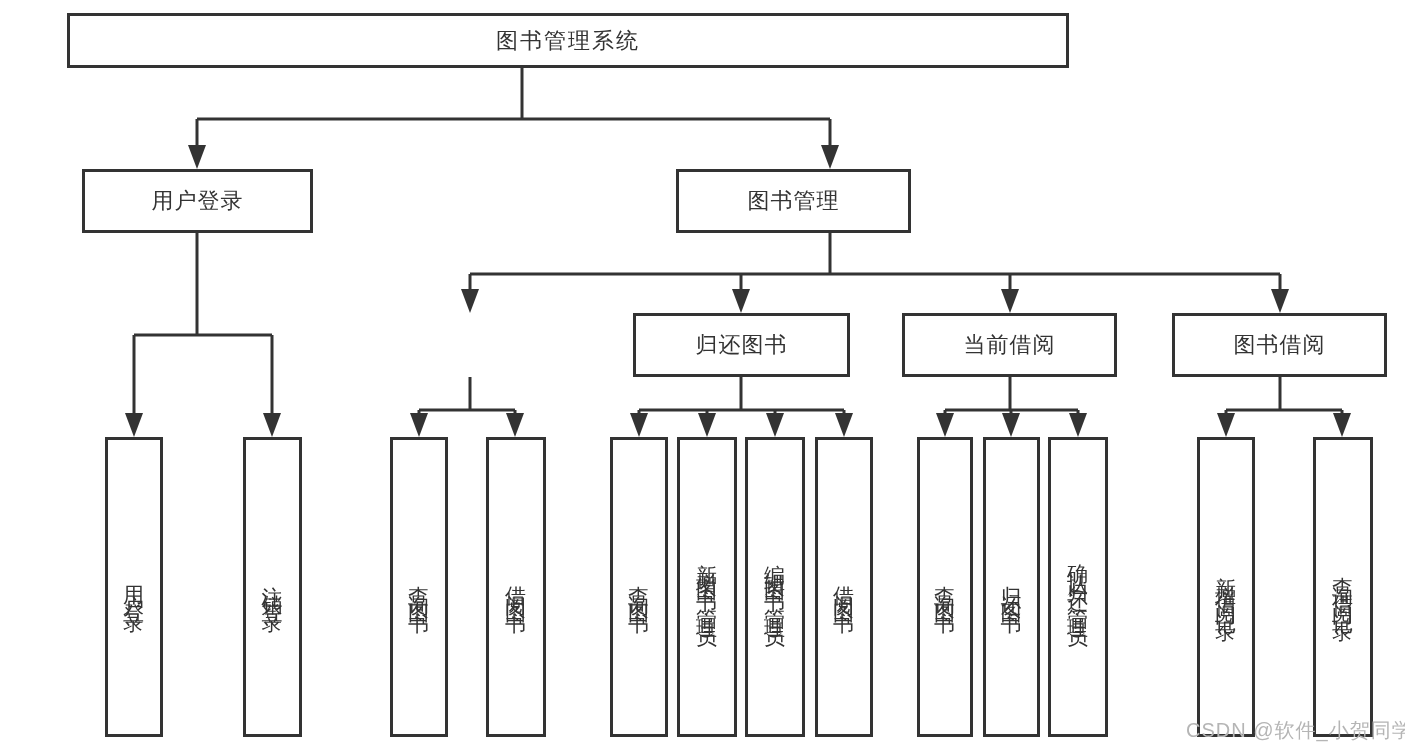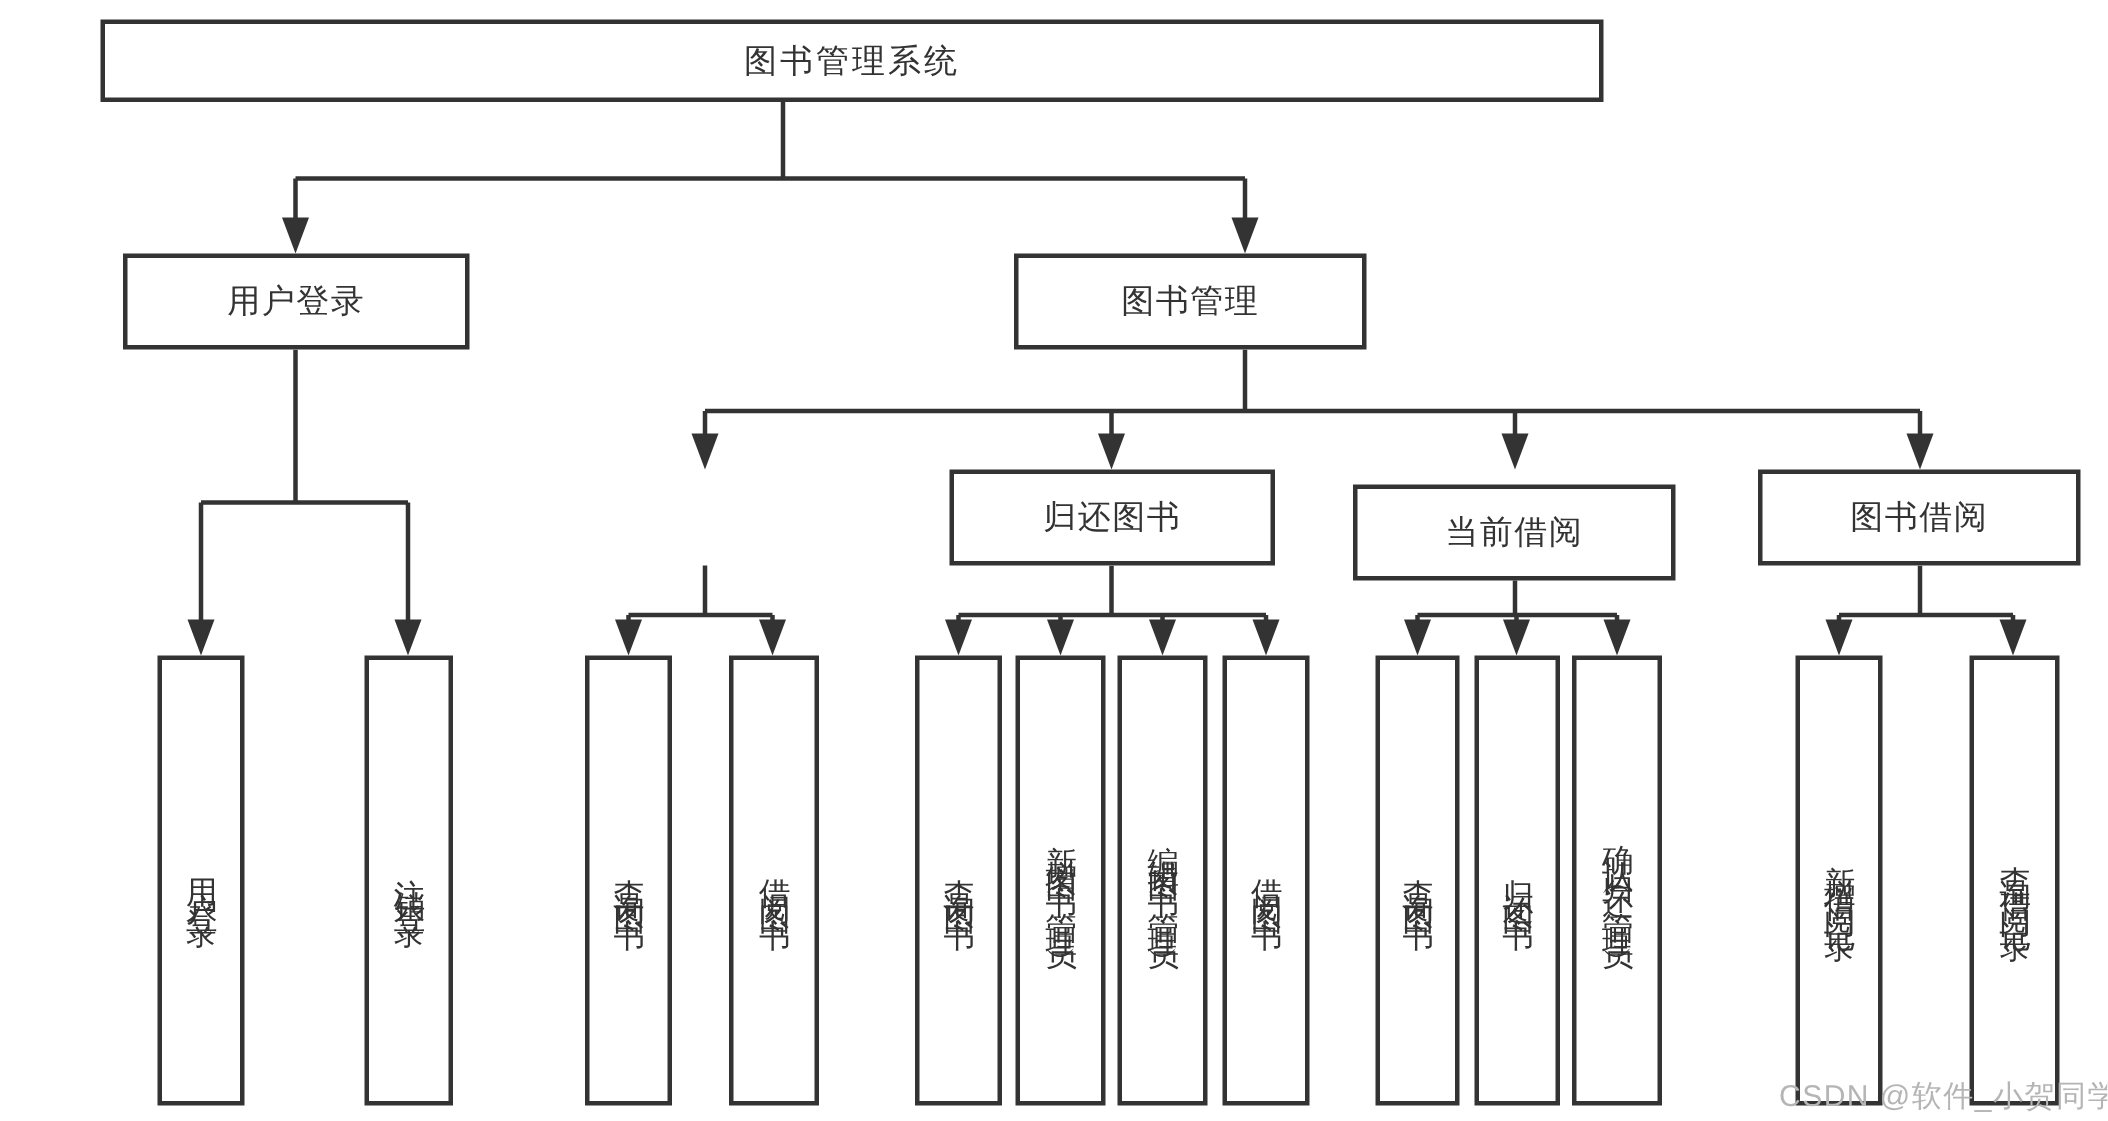--- a/index.html
+++ b/index.html
@@ -127,21 +127,21 @@
   <div class="node h-node" style="left:82px; top:169px; width:231px; height:64px;">
     <span>用户登录</span>
   </div>
   <div class="node h-node" style="left:676px; top:169px; width:235px; height:64px;">
     <span>图书管理</span>
   </div>
 
   <div class="node h-node" style="left:633px; top:313px; width:217px; height:64px;">
     <span>归还图书</span>
   </div>
-  <div class="node h-node" style="left:902px; top:323px; width:215px; height:64px;">
+  <div class="node h-node" style="left:902px; top:313px; width:215px; height:64px;">
     <span>当前借阅</span>
   </div>
   <div class="node h-node" style="left:1172px; top:313px; width:215px; height:64px;">
     <span>图书借阅</span>
   </div>
 
   <div class="node v-node" style="left:105px; top:437px; width:58px; height:300px;">
     <span>用户登录</span>
   </div>
   <div class="node v-node" style="left:243px; top:437px; width:59px; height:300px;">

